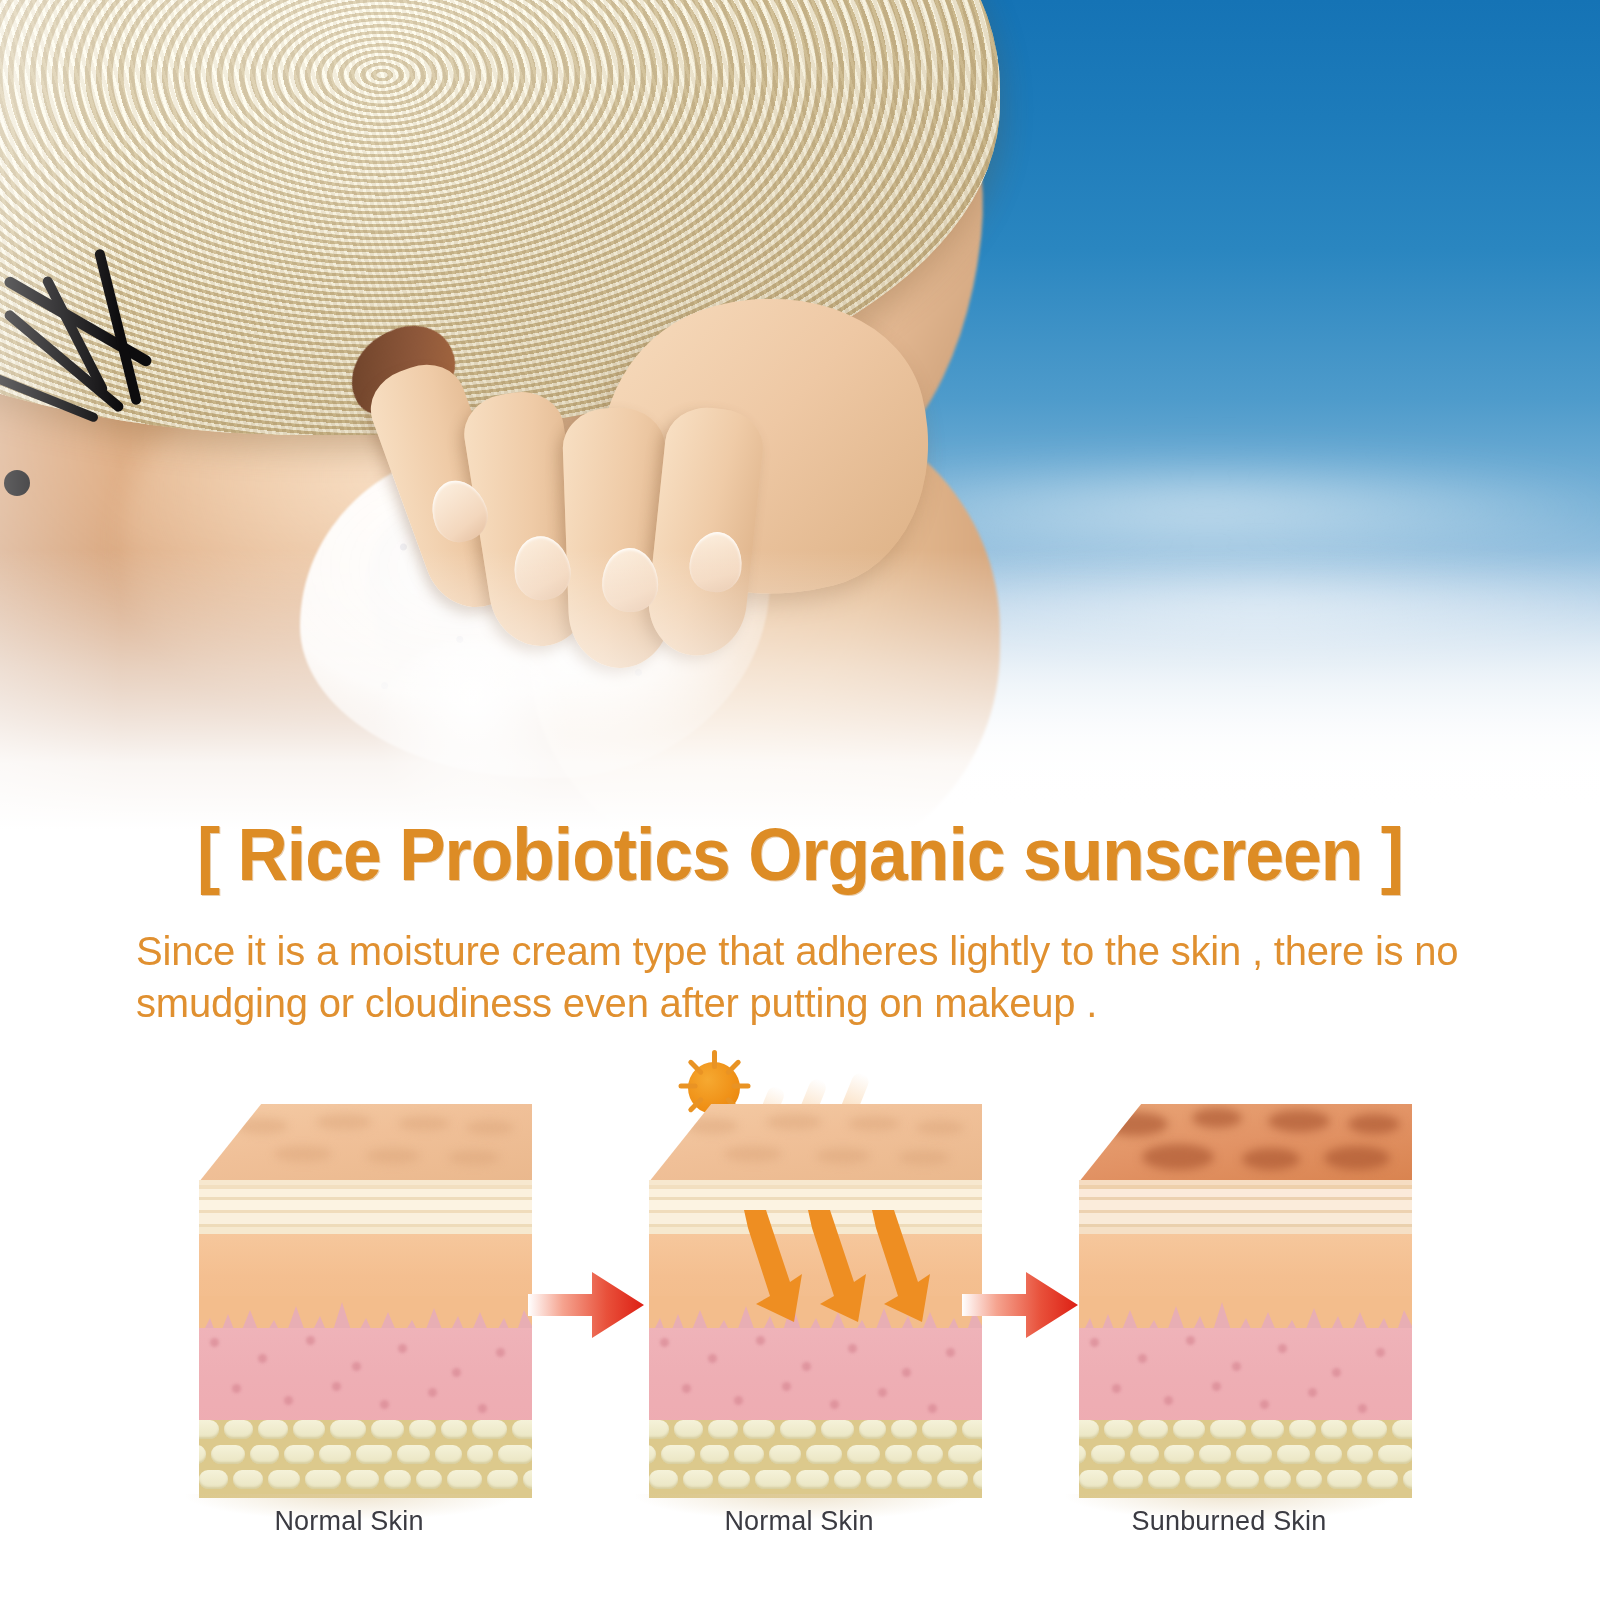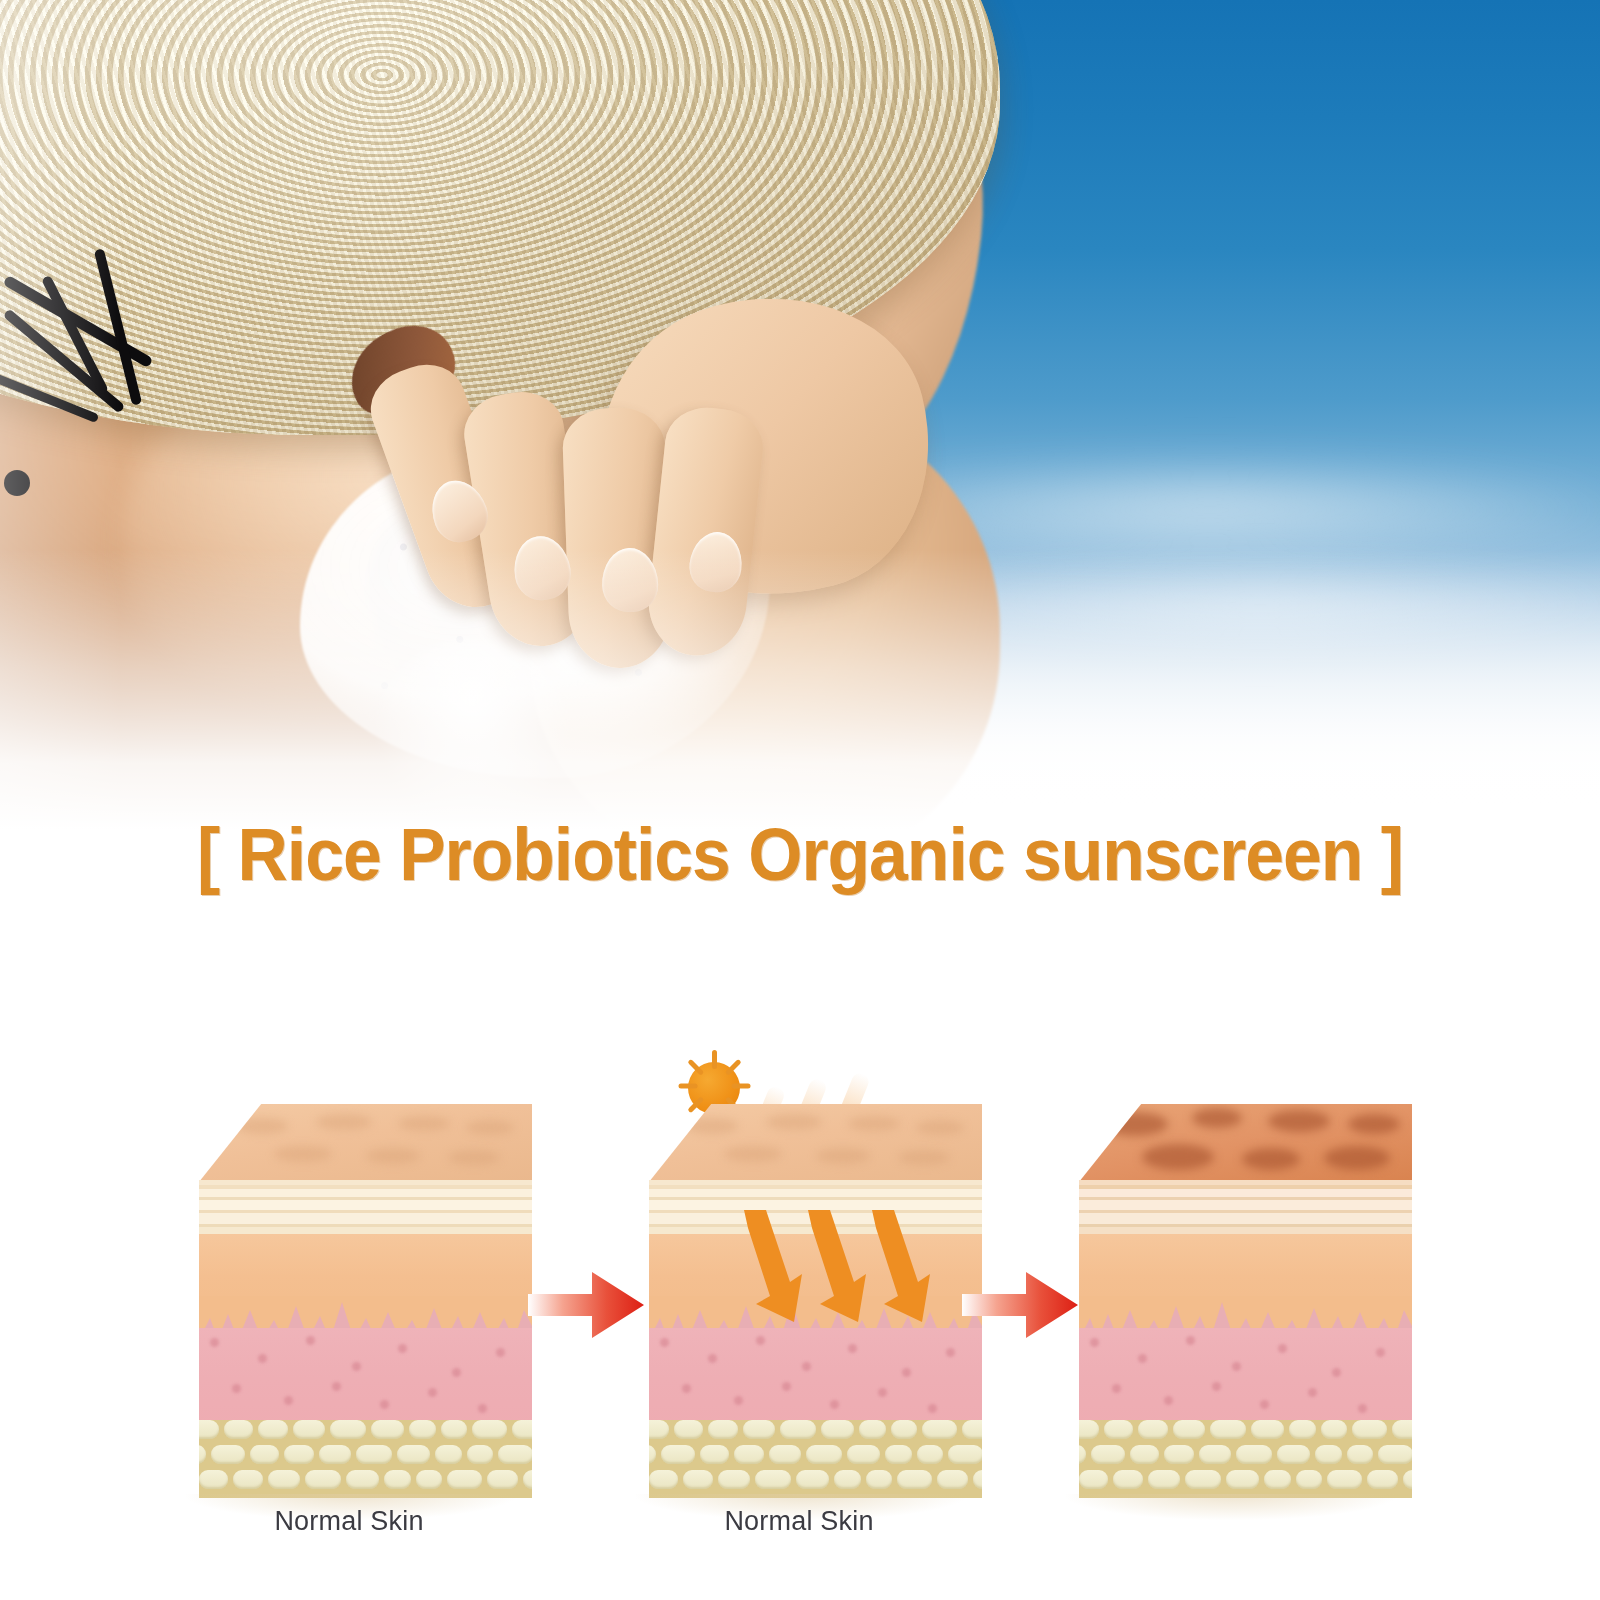--- a/index.html
+++ b/index.html
@@ -374,20 +374,21 @@
     <div class="nail n2"></div>
     <div class="nail n3"></div>
     <div class="nail n4"></div>
 
     <div class="photo-fade-l"></div>
     <div class="photo-fade"></div>
   </div>
 
   <div id="headline">[ Rice Probiotics Organic sunscreen ]</div>
 
+  <div id="subcopy">Since it is a moisture cream type that adheres lightly to the skin , there is no smudging or cloudiness even after putting on makeup .</div>
 
   <div id="diagram">
 
     <div id="sun">
       <div class="sun-core"></div>
       <div class="sun-ray" style="transform:rotate(0deg) translateY(-38px);"></div>
       <div class="sun-ray" style="transform:rotate(45deg) translateY(-38px);"></div>
       <div class="sun-ray" style="transform:rotate(90deg) translateY(-38px);"></div>
       <div class="sun-ray" style="transform:rotate(135deg) translateY(-38px);"></div>
       <div class="sun-ray" style="transform:rotate(180deg) translateY(-38px);"></div>
@@ -677,16 +678,17 @@
             <div class="fatcell" style="left: 139px; width: 36px;"></div>
             <div class="fatcell" style="left: 180px; width: 33px;"></div>
             <div class="fatcell" style="left: 218px; width: 27px;"></div>
             <div class="fatcell" style="left: 250px; width: 26px;"></div>
             <div class="fatcell" style="left: 281px; width: 35px;"></div>
             <div class="fatcell" style="left: 321px; width: 31px;"></div>
             <div class="fatcell" style="left: 357px; width: 34px;"></div>
           </div>
         </div>
       <div class="block-base"></div>
+      <div class="caption">Sunburned Skin</div>
     </div>
 
   </div>
 </div>
 
 </body></html>

